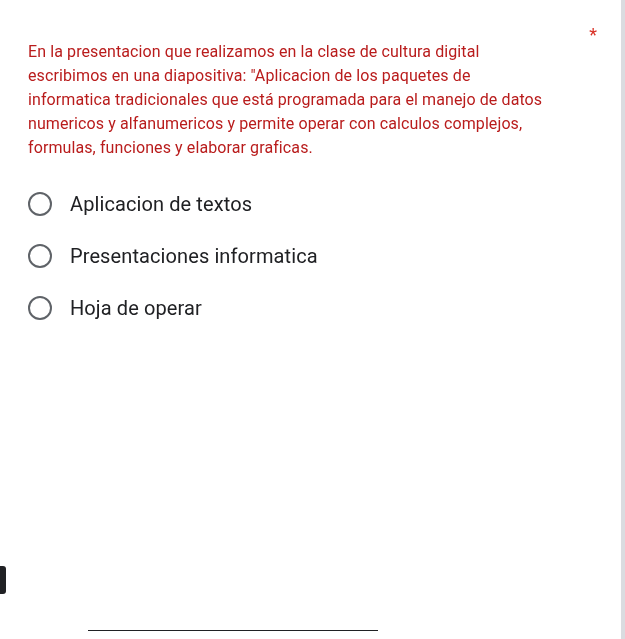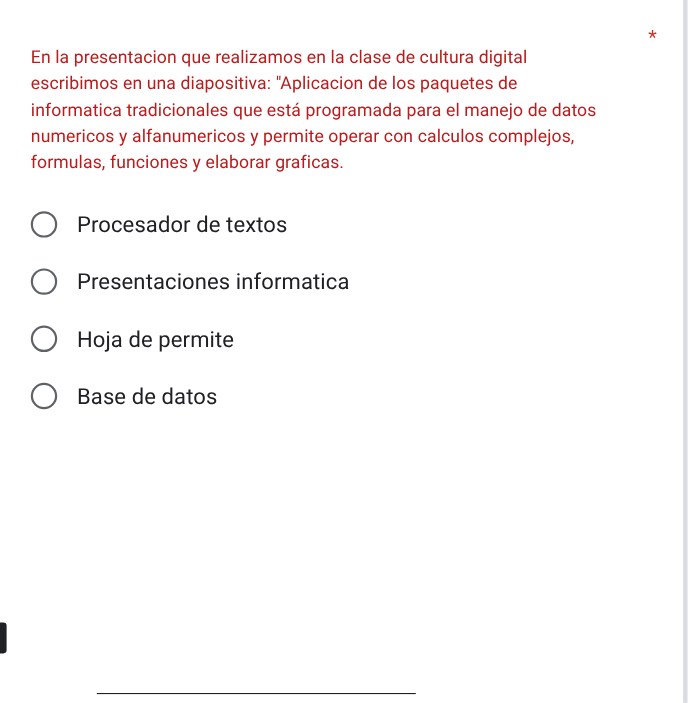--- a/index.html
+++ b/index.html
@@ -90,35 +90,31 @@
 <div class="right-edge"></div>
 
 <div class="container">
   <span class="required-asterisk">*</span>
   <div class="question-text">En la presentacion que realizamos en la clase de cultura digital escribimos en una diapositiva:  "Aplicacion de los paquetes de informatica tradicionales que está programada para el manejo de datos numericos y alfanumericos y permite operar con calculos complejos, formulas, funciones y elaborar graficas.</div>
 
   <div class="options">
 
     <label class="option">
       <span class="radio"></span>
-      <span class="option-label">Procesador de textos</span>
+      <span class="option-label">Aplicacion de textos</span>
     </label>
 
     <label class="option">
       <span class="radio"></span>
       <span class="option-label">Presentaciones informatica</span>
     </label>
 
     <label class="option">
       <span class="radio"></span>
-      <span class="option-label">Hoja de permite</span>
+      <span class="option-label">Hoja de operar</span>
     </label>
 
-    <label class="option">
-      <span class="radio"></span>
-      <span class="option-label">Base de datos</span>
-    </label>
 
   </div>
 </div>
 
 <div class="left-handle"></div>
 <div class="bottom-line"></div>
 
 </body></html>

